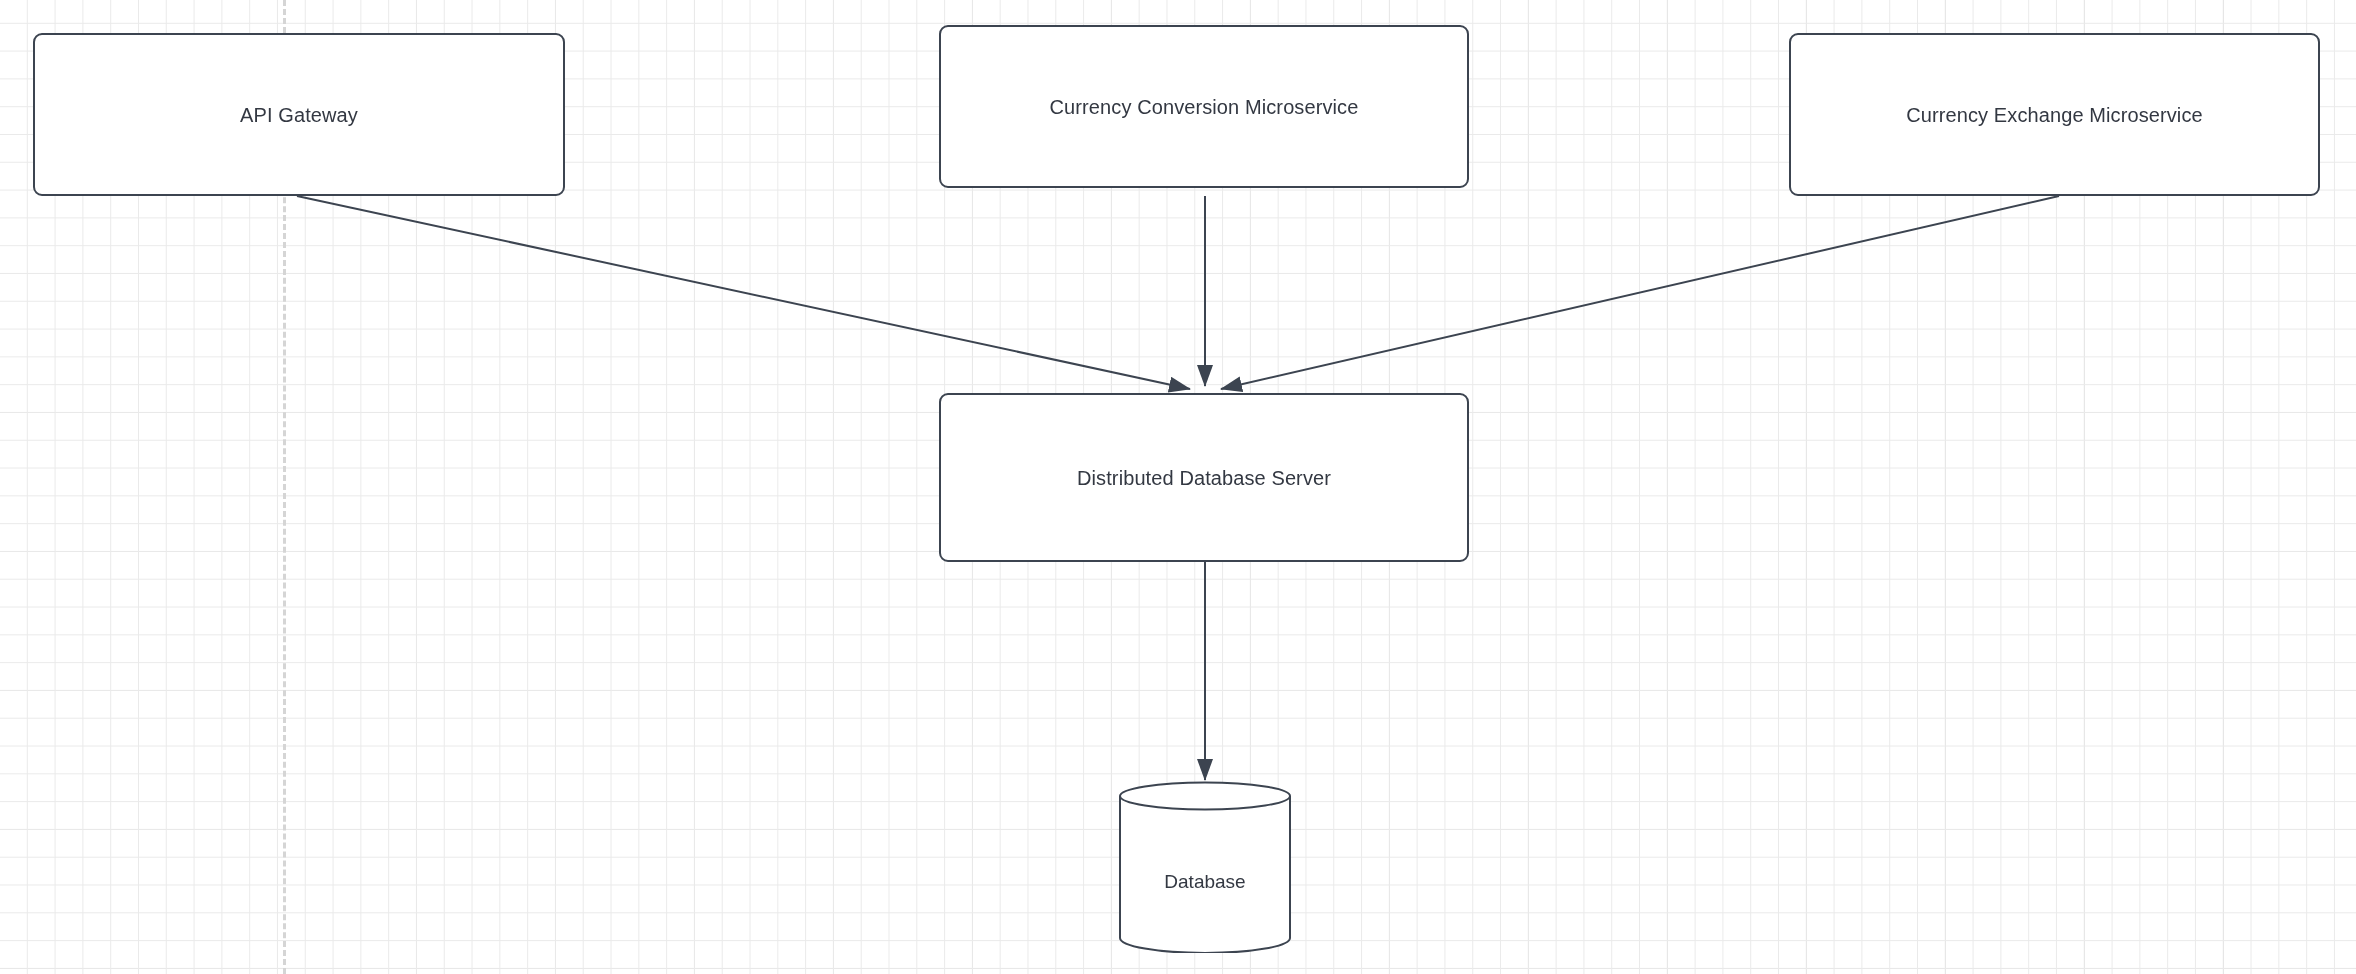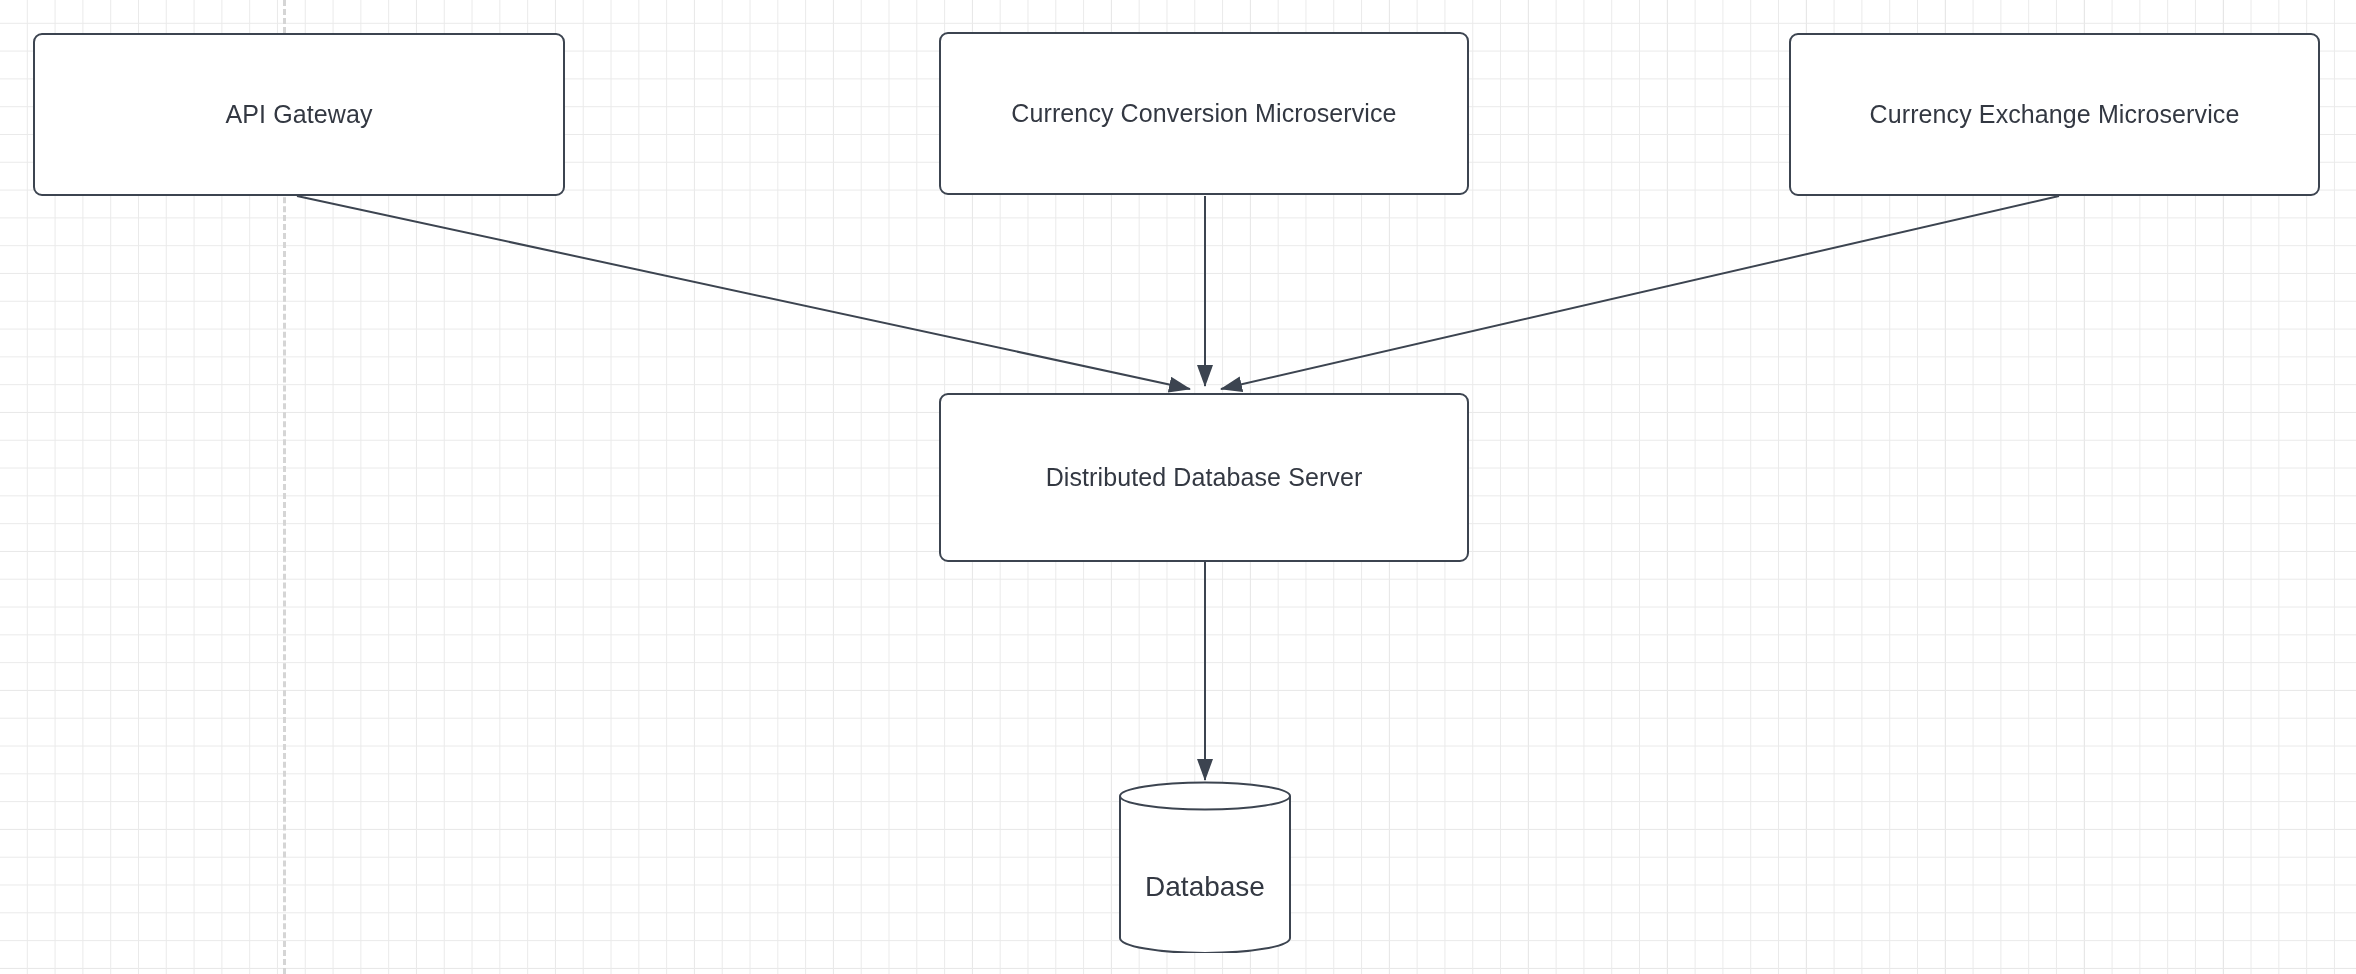--- a/index.html
+++ b/index.html
@@ -44,39 +44,39 @@
   .node {
     position: absolute;
     box-sizing: border-box;
     display: flex;
     align-items: center;
     justify-content: center;
     background: #ffffff;
     border: 2px solid #3c4450;
     border-radius: 9px;
     color: #333842;
-    font-size: 25px;
+    font-size: 20px;
     letter-spacing: 0.1px;
     white-space: nowrap;
   }
   .node-label {
     display: block;
     line-height: 1.1;
   }
   .cyl-wrap {
     position: absolute;
     pointer-events: none;
   }
   .cyl-label {
     position: absolute;
     left: 0;
     width: 100%;
     text-align: center;
     color: #333842;
-    font-size: 28px;
+    font-size: 19px;
     white-space: nowrap;
   }
   .pagebreak {
     position: absolute;
     top: 0;
     width: 0;
     height: 974px;
     border-left: 3px dashed #d5d5d5;
   }
 </style>
@@ -108,21 +108,21 @@
 
     <g>
       <line x1="1205" y1="562" x2="1205" y2="780" stroke="#3c4450" stroke-width="2" marker-end="url(#arrowhead)"></line>
     </g>
   </svg>
 
   <div class="node" style="left:33px; top:33px; width:532px; height:163px;">
     <span class="node-label">API Gateway</span>
   </div>
 
-  <div class="node" style="left:939px; top:32px; width:530px; height:163px;text-align:center;">
+  <div class="node" style="left:939px; top:25px; width:530px; height:163px;text-align:center;">
     <span class="node-label">Currency Conversion Microservice</span>
   </div>
 
   <div class="node" style="left:1789px; top:33px; width:531px; height:163px;text-align:right;">
     <span class="node-label">Currency Exchange Microservice</span>
   </div>
 
   <div class="node" style="left:939px; top:393px; width:530px; height:169px;">
     <span class="node-label">Distributed Database Server</span>
   </div>

